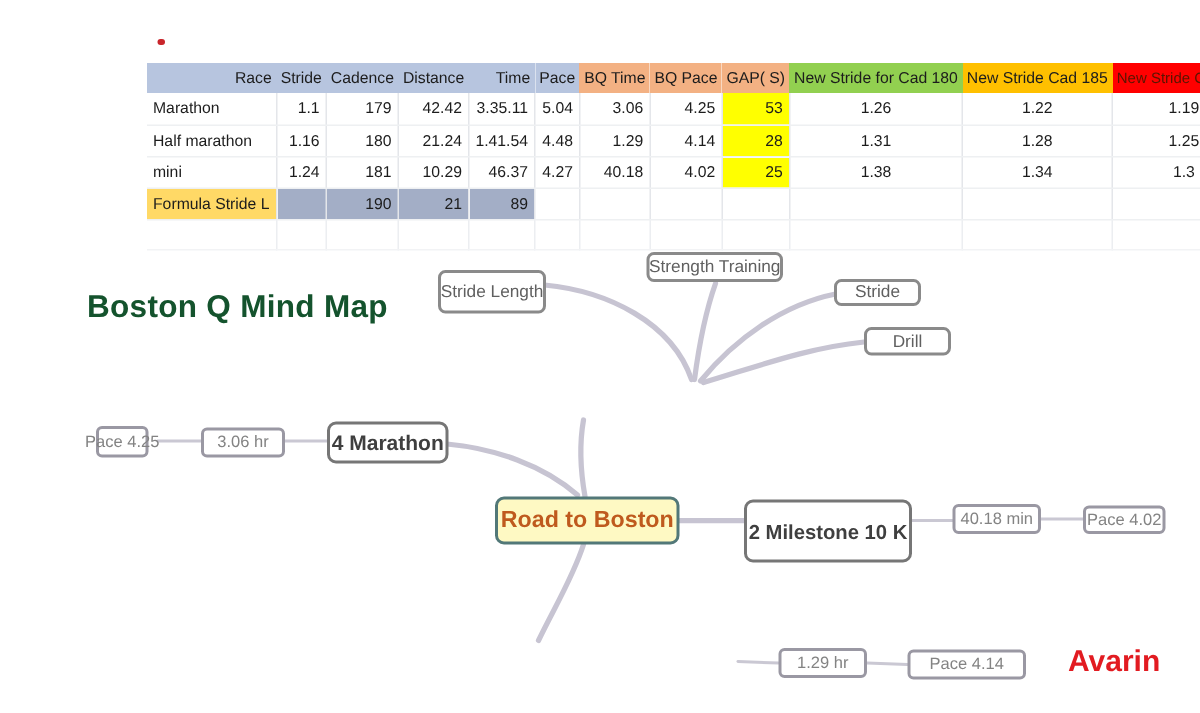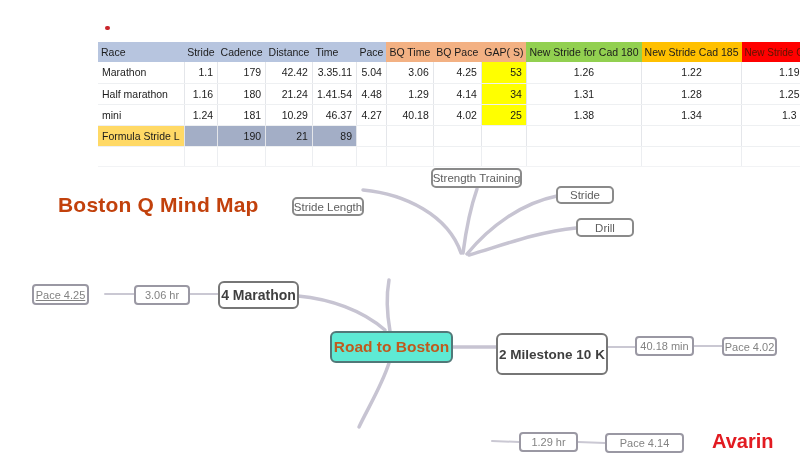--- a/index.html
+++ b/index.html
@@ -11,61 +11,61 @@
 
   
   .red-mark { position:absolute; left:105px; top:26px; width:5px; height:4px;
     background:#c9252b; border-radius:2px; }
 
   
   table.sheet {
     position:absolute; left:98px; top:42px; border-collapse:collapse;
     font-size:10.5px; color:#1c1c1c; table-layout:fixed;
   }
-  table.sheet th { font-weight:normal; height:20px; padding:0 3px; text-align:left;
+  table.sheet th { font-weight:normal; height:20px; padding:0 3px; text-align:right;
     overflow:hidden; white-space:nowrap; }
   table.sheet td { height:21px; padding:0 4px; overflow:hidden; white-space:nowrap;
     border-right:1px solid #e4e6ea; border-bottom:1px solid #eef0f2; }
   .hb  { background:#b7c5df; }
   .hp  { background:#f3b183; }
   .hg  { background:#92d050; text-align:left; }
   .ho  { background:#ffc000; text-align:center !important; }
   .hr2 { background:#ff0000; color:#5a1500; text-align:center !important; font-size:10px; }
   .al { text-align:left; } .ar { text-align:right; } .ac { text-align:center; }
   td.gap    { background:#ffff00; }
   td.f-gold { background:#ffd966; }
   td.f-blue { background:#a3aec6; }
   tr.empty-row td { border-right:1px solid #eceef1; border-bottom:1px solid #f2f3f5; height:20px; }
 
   
   .mm-title { position:absolute; left:58px; top:193px; font-size:21px; font-weight:bold;
-    color:#c2410c; letter-spacing:0.2px; }
+    color:#14532d; letter-spacing:0.2px; }
   .signature { position:absolute; left:712px; top:430px; font-size:20px; font-weight:bold;
     color:#e21b21; }
 
   
   svg.links { position:absolute; left:0; top:0; }
   .node { position:absolute; background:#fff; border:2px solid #8a8a8a; border-radius:5px;
     display:flex; align-items:center; justify-content:center; color:#5c5c5c;
     white-space:nowrap; }
   .leaf { font-size:11.5px; color:#606060; }
   .main { font-size:14px; font-weight:bold; color:#3f3f3f; border-color:#767676;
     border-width:2px; border-radius:6px; }
   .attr { font-size:11px; color:#838383; border-color:#9a98a3; border-radius:4px; }
 
-  .n-stride-length     { left:292px; top:197px; width:72px;  height:19px;text-align:right; }
+  .n-stride-length     { left:292px; top:180px; width:72px;  height:29px;text-align:right; }
   .n-strength-training { left:431px; top:168px; width:91px;  height:20px; }
   .n-stride            { left:556px; top:186px; width:58px;  height:18px; }
   .n-drill             { left:576px; top:218px; width:58px;  height:19px; }
   .n-improve           { left:381px; top:252px; width:160px; height:28px; }
-  .n-pace-marathon     { left:32px;  top:284px; width:57px;  height:21px;text-decoration:underline; }
+  .n-pace-marathon     { left:64px;  top:284px; width:35px;  height:21px; }
   .n-time-marathon     { left:134px; top:285px; width:56px;  height:20px; }
   .n-marathon          { left:218px; top:281px; width:81px;  height:28px; }
   .n-root { left:330px; top:331px; width:123px; height:32px; font-size:15.5px; font-weight:bold;
-    color:#bf5a1e; background:#5eead4; border:2px solid #527878; border-radius:6px; }
+    color:#bf5a1e; background:#fef9c3; border:2px solid #527878; border-radius:6px; }
   .n-milestone-10k     { left:496px; top:333px; width:112px; height:42px; font-size:13.5px; }
   .n-time-10k          { left:635px; top:336px; width:59px;  height:20px; }
   .n-pace-10k          { left:722px; top:337px; width:55px;  height:19px; }
   .n-milestone-half    { left:315px; top:427px; width:177px; height:28px; }
   .n-time-half         { left:519px; top:432px; width:59px;  height:20px; }
   .n-pace-half         { left:605px; top:433px; width:79px;  height:20px; }
 </style>
 </head>
 <body>
 
@@ -121,21 +121,21 @@
       </tr>
       <tr>
         <td class="al">Half marathon</td>
         <td class="ar">1.16</td>
         <td class="ar">180</td>
         <td class="ar">21.24</td>
         <td class="ar">1.41.54</td>
         <td class="ar">4.48</td>
         <td class="ar">1.29</td>
         <td class="ar">4.14</td>
-        <td class="ar gap">34</td>
+        <td class="ar gap">28</td>
         <td class="ac">1.31</td>
         <td class="ac">1.28</td>
         <td class="ac">1.25</td>
       </tr>
       <tr>
         <td class="al">mini</td>
         <td class="ar">1.24</td>
         <td class="ar">181</td>
         <td class="ar">10.29</td>
         <td class="ar">46.37</td>

